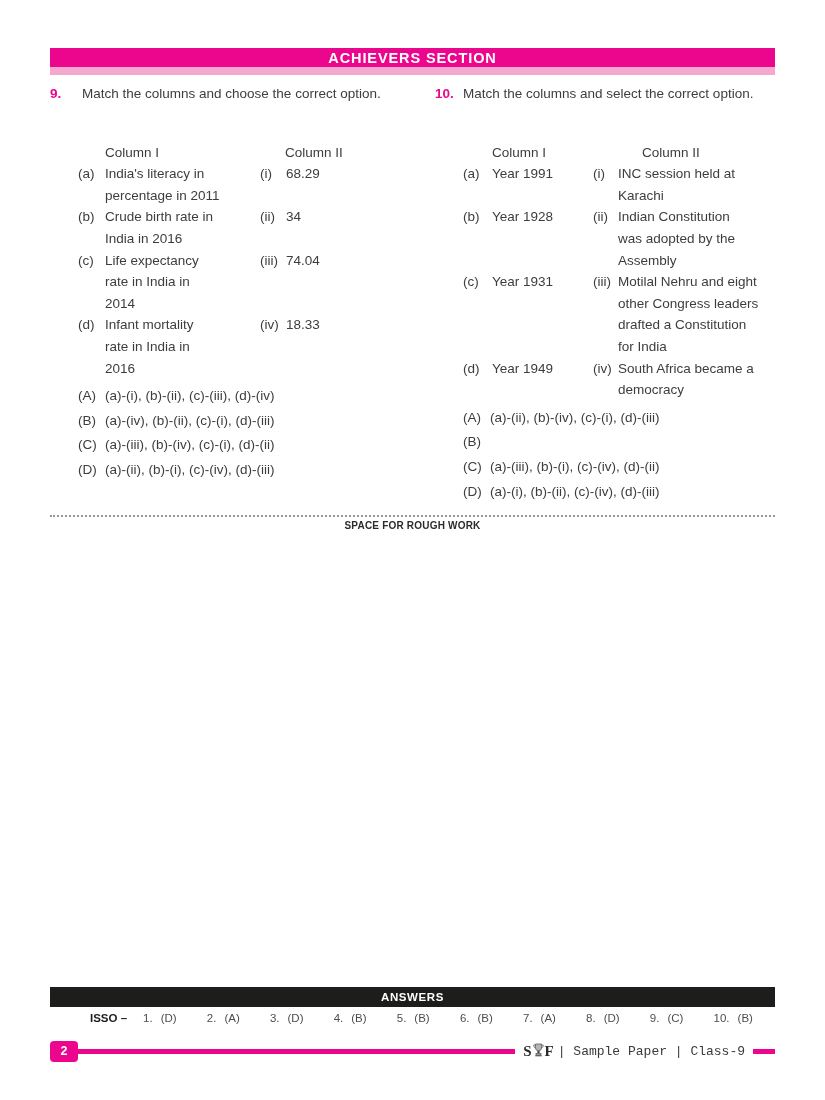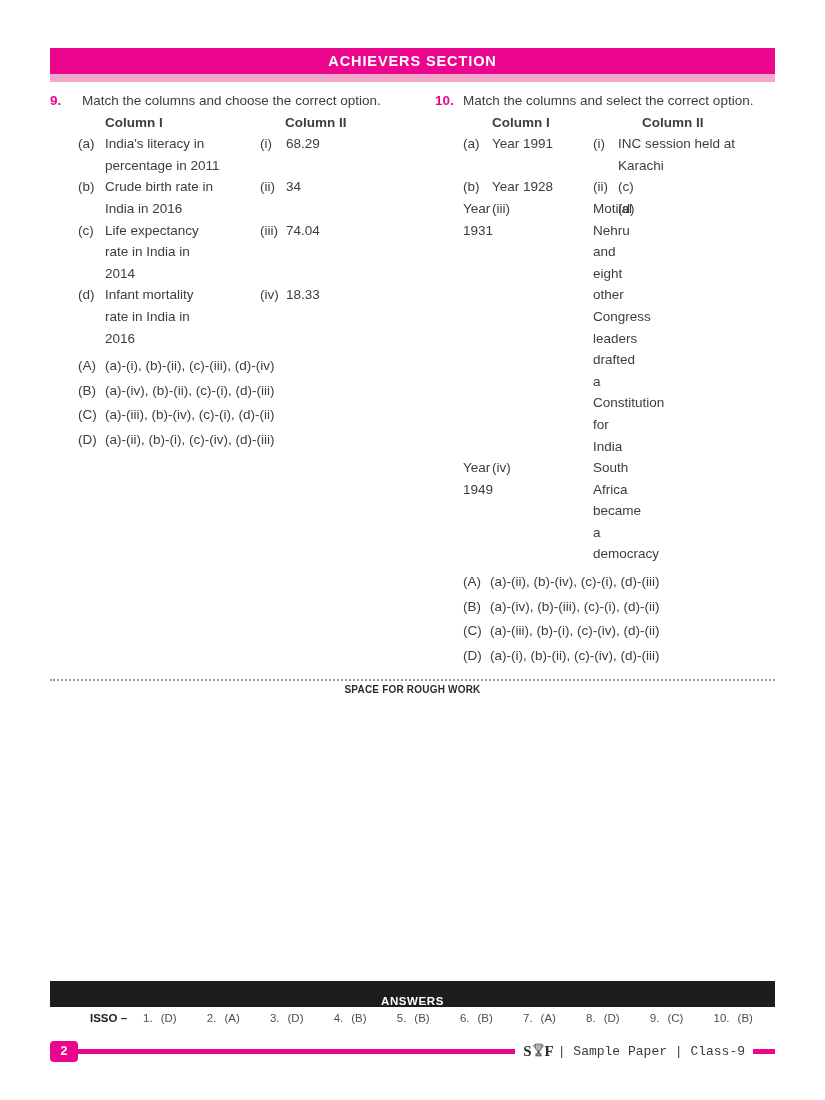--- a/index.html
+++ b/index.html
@@ -5,56 +5,56 @@
   html,body { margin:0; padding:0; background:#ffffff; }
   .page {
     width:825px; height:1100px; position:relative; background:#ffffff;
     font-family:"Liberation Sans", sans-serif; color:#3D3D3D; overflow:hidden;
   }
   .content {
     position:absolute; top:48px; left:50px; width:725px; height:1014px;
     display:flex; flex-direction:column;
   }
   
-  .banner { background:#EC068D; height:26px; display:flex; align-items:center; justify-content:center; }
+  .banner { background:#EC068D; height:19px; display:flex; align-items:center; justify-content:center; }
   .banner-title { color:#ffffff; font-weight:bold; font-size:14.5px; letter-spacing:0.9px; }
   .banner-under { height:8px; background:#F5A8CD; }
 
   
   .questions { display:flex; margin-top:8px; }
   .question { font-size:13.5px; line-height:21.6px; }
   .q-left { width:352px; flex:none; }
   .q-right { flex:1; margin-left:33px; }
   .q-head { display:flex; }
   .q-num { color:#EC068D; font-weight:bold; flex:none; }
   .q-left .q-num { width:32px; }
   .q-right .q-num { width:28px; }
 
-  .col-headers { font-weight:bold; }
+  .col-headers { font-weight:normal;margin-top:37px; }
   .col-headers .h1 { display:inline-block; }
   .q-left  .col-headers .h1 { margin-left:55px; width:180px; }
   .q-right .col-headers .h1 { margin-left:57px; width:150px; }
   .col-headers .h2 { display:inline-block; }
 
   .pair-grid { display:grid; margin-left:28px; }
   .q-left  .pair-grid { grid-template-columns:27px 155px 26px 1fr; }
   .q-right .pair-grid { grid-template-columns:29px 101px 25px 1fr; }
   .pair-grid span { white-space:pre-line; }
 
   .options { margin-top:6px; margin-left:28px; }
   .opt-row { display:flex; margin-bottom:3px; }
   .opt-label { flex:none; width:27px; }
 
   
   .divider { border-top:2px dotted #979797; margin-top:10px; }
   .rough-label { text-align:center; font-weight:bold; font-size:10px; margin-top:3px; color:#2b2b2b; letter-spacing:0.2px; }
   .spacer { flex:1; }
 
   
-  .answers-bar { background:#1D1D1B; height:26px; display:flex; align-items:flex-end; justify-content:center; }
+  .answers-bar { background:#1D1D1B; height:20px; display:flex; align-items:center; justify-content:center; }
   .answers-title { color:#ffffff; font-weight:bold; font-size:11.5px; letter-spacing:0.6px; }
   .answers-row { display:flex; align-items:baseline; font-size:11.5px; margin-top:5px; color:#4D4D4F; }
   .exam-label { font-weight:bold; color:#1D1D1B; flex:none;padding-left:40px; }
   .ans-items { flex:1; display:flex; justify-content:space-between; margin-left:16px; margin-right:22px; }
   .ans-item { white-space:nowrap; }
   .ans-num { margin-right:8px; }
 
   
   .footer { display:flex; align-items:center; margin-top:16px; height:22px; }
   .page-badge { width:28px; height:21px; background:#EC068D; border-radius:4px; color:#fff;
@@ -141,41 +141,43 @@
         </div>
         <div class="pair-grid">
           <span>(a)</span>
           <span>Year 1991</span>
           <span>(i)</span>
           <span>INC session held at
 Karachi</span>
           <span>(b)</span>
           <span>Year 1928</span>
           <span>(ii)</span>
+          <span>Indian Constitution
+was adopted by the
+Assembly</span>
           <span>(c)</span>
           <span>Year 1931</span>
           <span>(iii)</span>
           <span>Motilal Nehru and eight
 other Congress leaders
 drafted a Constitution
 for India</span>
           <span>(d)</span>
           <span>Year 1949</span>
           <span>(iv)</span>
           <span>South Africa became a
 democracy</span>
         </div>
         <div class="options">
           <div class="opt-row">
             <span class="opt-label">(A)</span>
             <span>(a)-(ii), (b)-(iv), (c)-(i), (d)-(iii)</span>
           </div>
           <div class="opt-row">
             <span class="opt-label">(B)</span>
-            <span>(a)-(iv), (b)-(iii), (c)-(i), (d)-(ii)</span>
           </div>
           <div class="opt-row">
             <span class="opt-label">(C)</span>
             <span>(a)-(iii), (b)-(i), (c)-(iv), (d)-(ii)</span>
           </div>
           <div class="opt-row">
             <span class="opt-label">(D)</span>
             <span>(a)-(i), (b)-(ii), (c)-(iv), (d)-(iii)</span>
           </div>
         </div>

